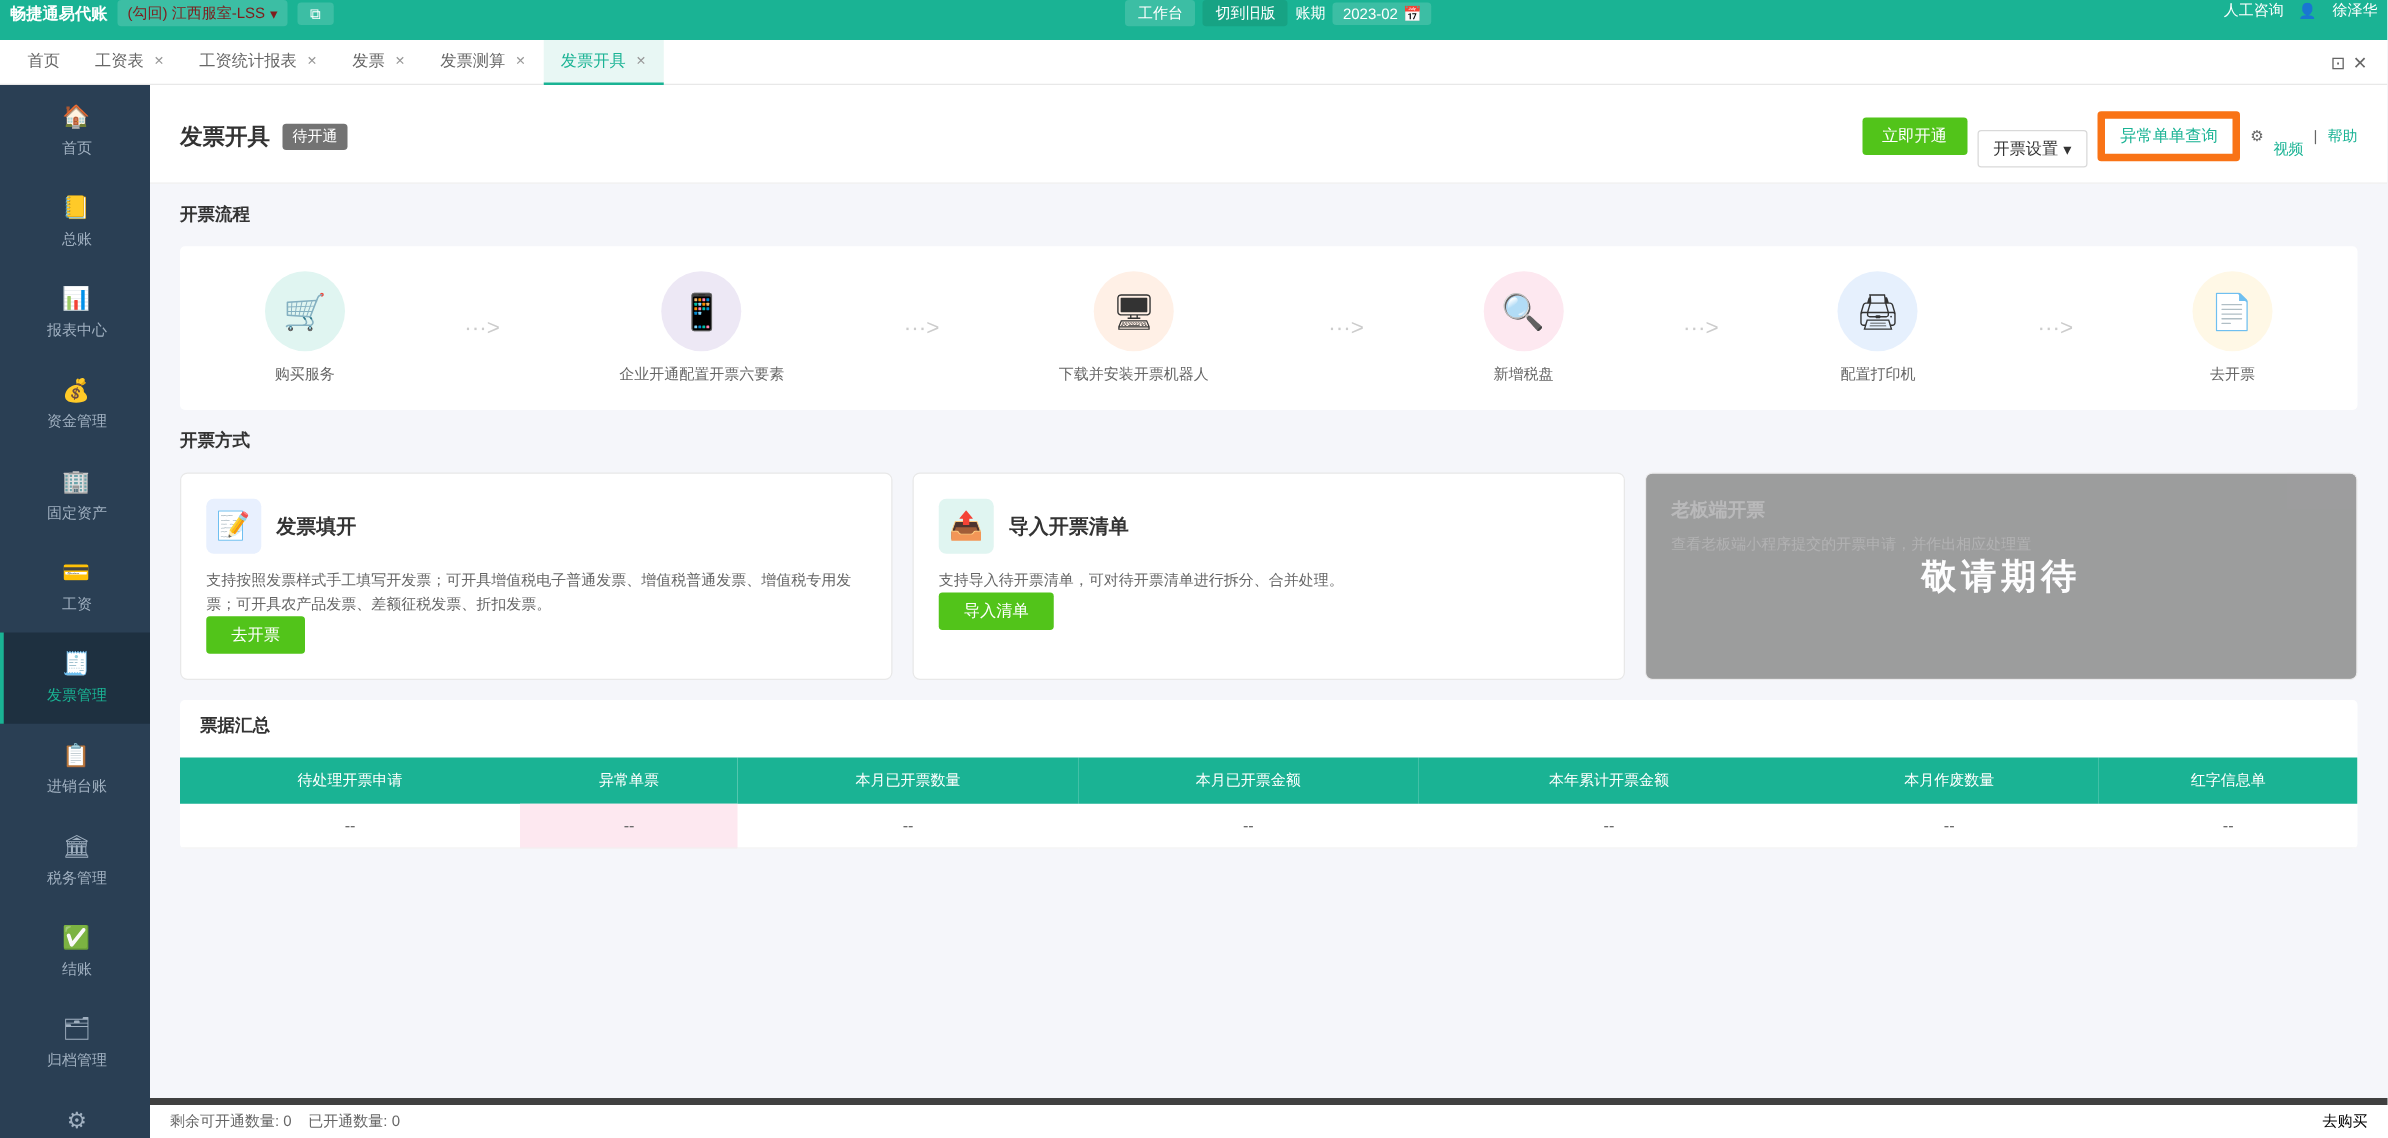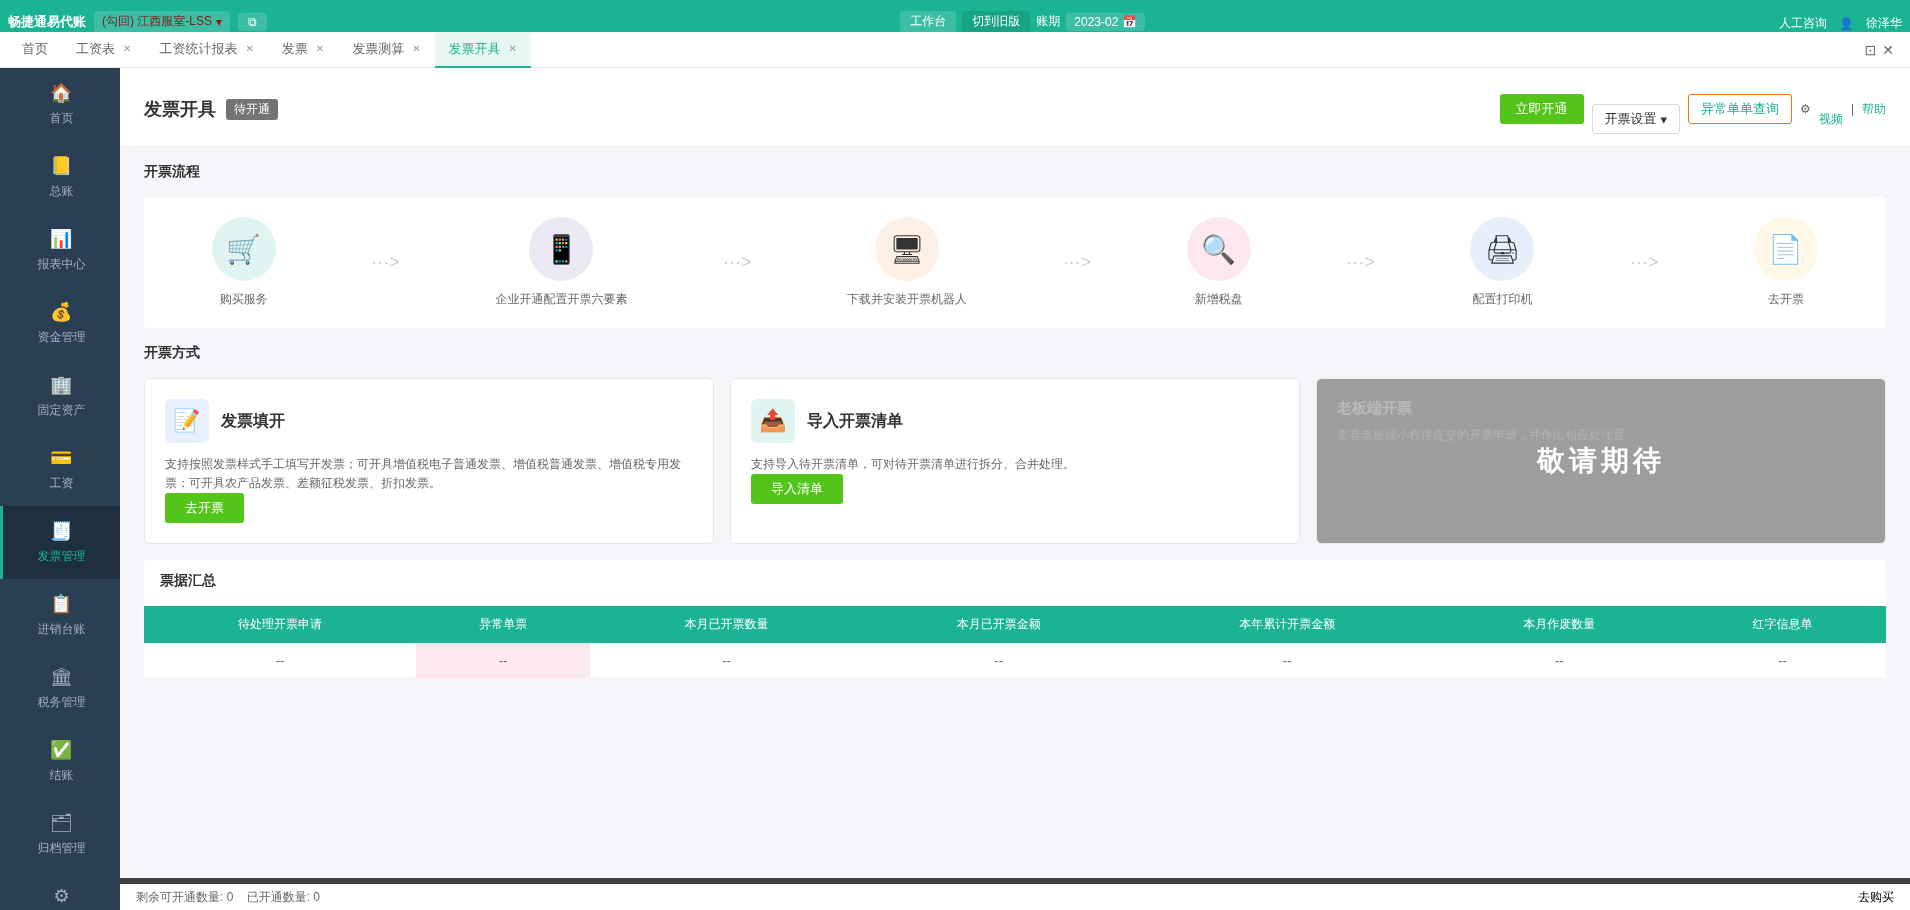--- a/index.html
+++ b/index.html
@@ -3,21 +3,21 @@
   <meta charset="utf-8">
   <style>
     * { box-sizing: border-box; margin: 0; padding: 0; }
     body { font-family: 'Microsoft YaHei', Arial, sans-serif; font-size: 13px; background: #f0f2f5; color: #333; overflow: hidden; height: 910px; width: 1910px; }
 
     
     .top-bar {
       height: 32px;
       background: #1ab394;
       display: flex;
-      align-items: flex-end;
+      align-items: flex-start;
       padding: 0 8px;
       color: white;
       justify-content: space-between;
     }
     .top-bar-left { display: flex; align-items: center; gap: 8px; }
     .top-bar-logo { font-size: 13px; font-weight: bold; color: white; }
     .top-bar-company { background: rgba(255,255,255,0.15); border-radius: 3px; padding: 2px 8px; font-size: 12px; color: #7f1d1d; display: flex; align-items: center; gap: 4px; cursor: pointer; }
     .top-bar-btns { display: flex; align-items: center; gap: 6px; }
     .top-btn { background: rgba(255,255,255,0.15); border: none; color: white; padding: 2px 10px; border-radius: 3px; font-size: 12px; cursor: pointer; }
     .top-btn.active { background: #17a384; }
@@ -125,21 +125,21 @@
       font-size: 13px;
       cursor: pointer;
       display: flex;
       align-items: center;
       gap: 4px;
       margin-top: 20px;
     }
     .btn-outline-cyan {
       background: white;
       color: #1ab394;
-      border: 1px solid #f97316;
+      border: 6px solid #f97316;
       padding: 5px 12px;
       border-radius: 3px;
       font-size: 13px;
       cursor: pointer;
     }
     .help-area { display: flex; align-items: center; gap: 8px; font-size: 12px; color: #666; }
 
     
     .content-body { padding: 16px 24px; }
 

